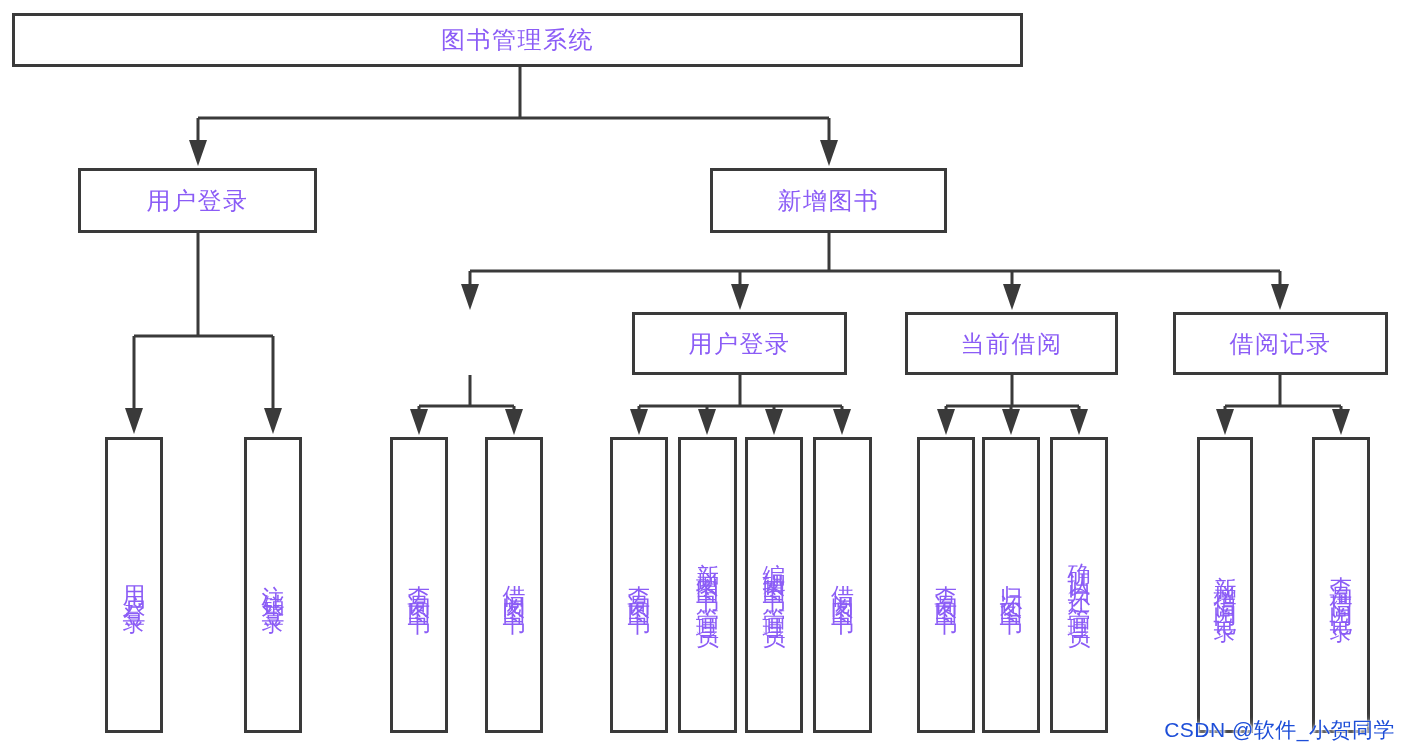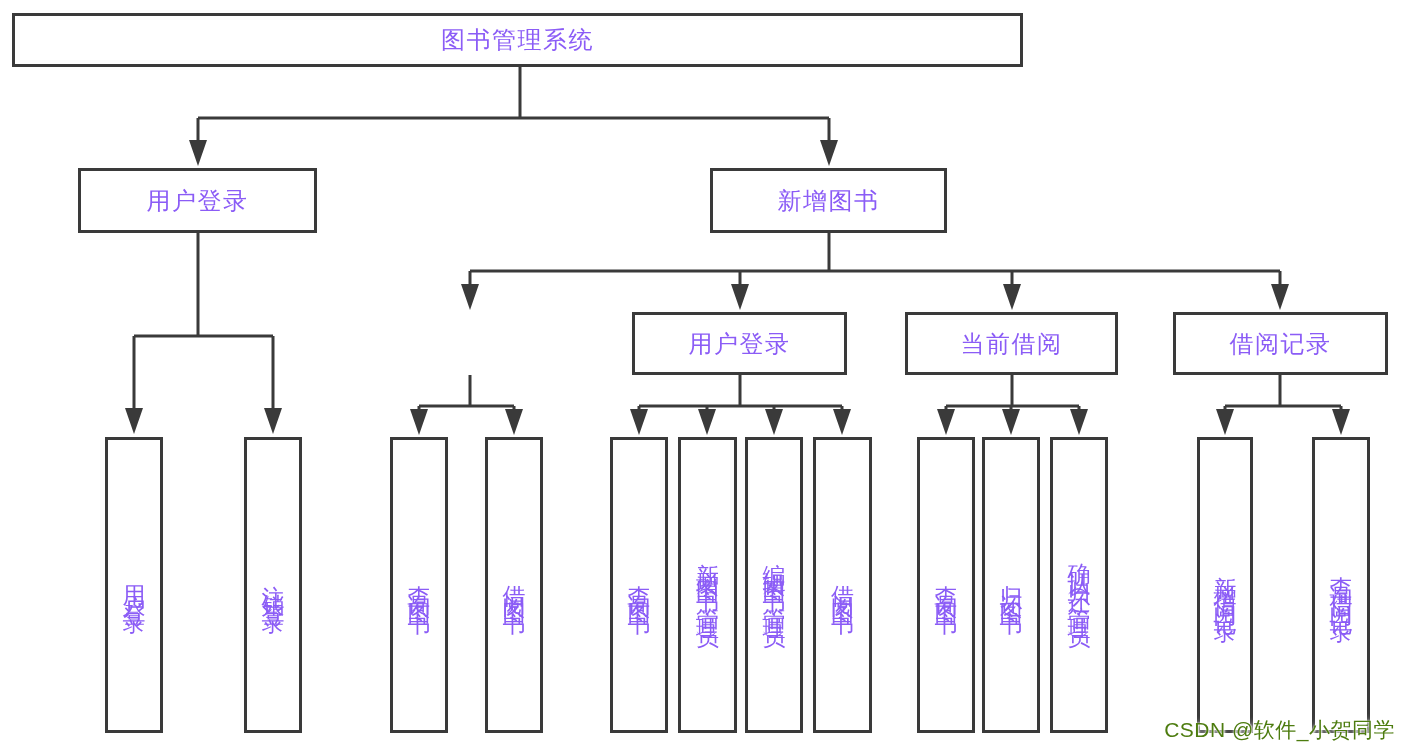--- a/index.html
+++ b/index.html
@@ -40,21 +40,21 @@
     letter-spacing: 9px;
     line-height: 1;
     white-space: nowrap;
   }
   .watermark {
     position: absolute;
     top: 716px;
     right: 10px;
     font-size: 21px;
     letter-spacing: 0.5px;
-    color: #4d7c0f;
+    color: #1d4ed8;
     text-shadow: 0 0 6px #ffffff, 0 0 2px #ffffff, 1px 1px 2px #ffffff;
     z-index: 5;
     white-space: nowrap;
   }
 </style>
 </head>
 <body>
 
 <div class="stage">
 

